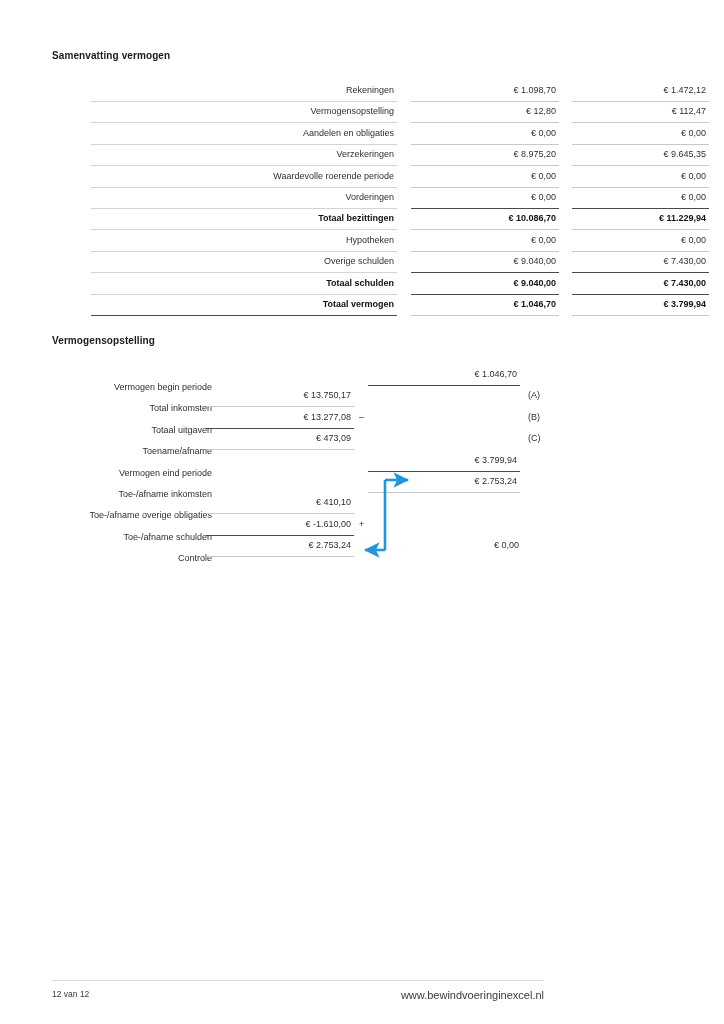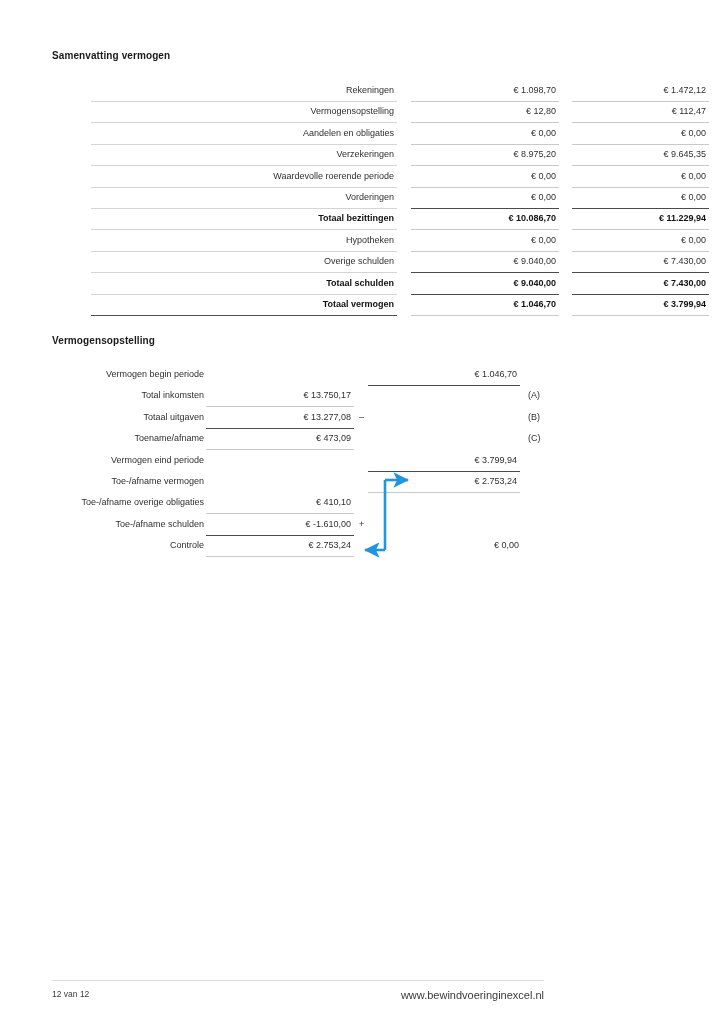--- a/index.html
+++ b/index.html
@@ -58,21 +58,21 @@
     top: 0;
     height: 20px;
   }
 
   
   .c-label  { left: 52px;  width: 306px; }
   .c-val1   { left: 372px; width: 148px; }
   .c-val2   { left: 533px; width: 137px; }
 
   
-  .v-label  { left: 52px;  width: 156px; text-align: right; padding-right: 4px;}
+  .v-label  { left: 60px;  width: 156px; text-align: right; padding-right: 4px; margin-top: 13px;}
   .v-mid    { left: 206px; width: 148px; }
   .v-right  { left: 368px; width: 152px; }
   .v-note   { left: 528px; width: 40px; text-align: left; padding-right: 0; }
   .v-ctrl   { left: 432px; width: 90px; }
 
   
   .ul-light::after,
   .ul-dark::after,
   .ul-grey::after {
     content: "";
@@ -243,21 +243,21 @@
       <div class="cell v-mid ul-grey">€ 473,09</div>
       <div class="cell v-note">(C)</div>
     </div>
 
     <div class="row">
       <div class="cell v-label">Vermogen eind periode</div>
       <div class="cell v-right ul-dark">€ 3.799,94</div>
     </div>
 
     <div class="row">
-      <div class="cell v-label">Toe-/afname vermogen</div>
+      <div class="cell v-label">Toe-/afname inkomsten</div>
       <div class="cell v-right ul-grey">€ 2.753,24</div>
     </div>
 
     <div class="row">
       <div class="cell v-label">Toe-/afname overige obligaties</div>
       <div class="cell v-mid ul-grey">€ 410,10</div>
     </div>
 
     <div class="row">
       <div class="cell v-label">Toe-/afname schulden</div>

